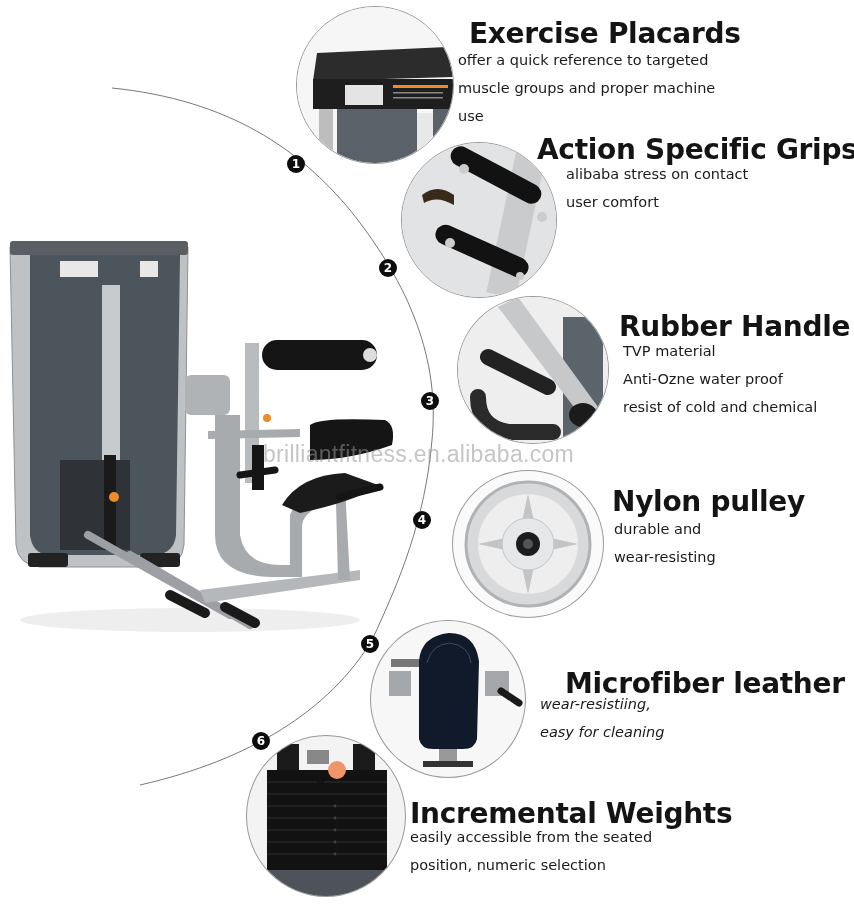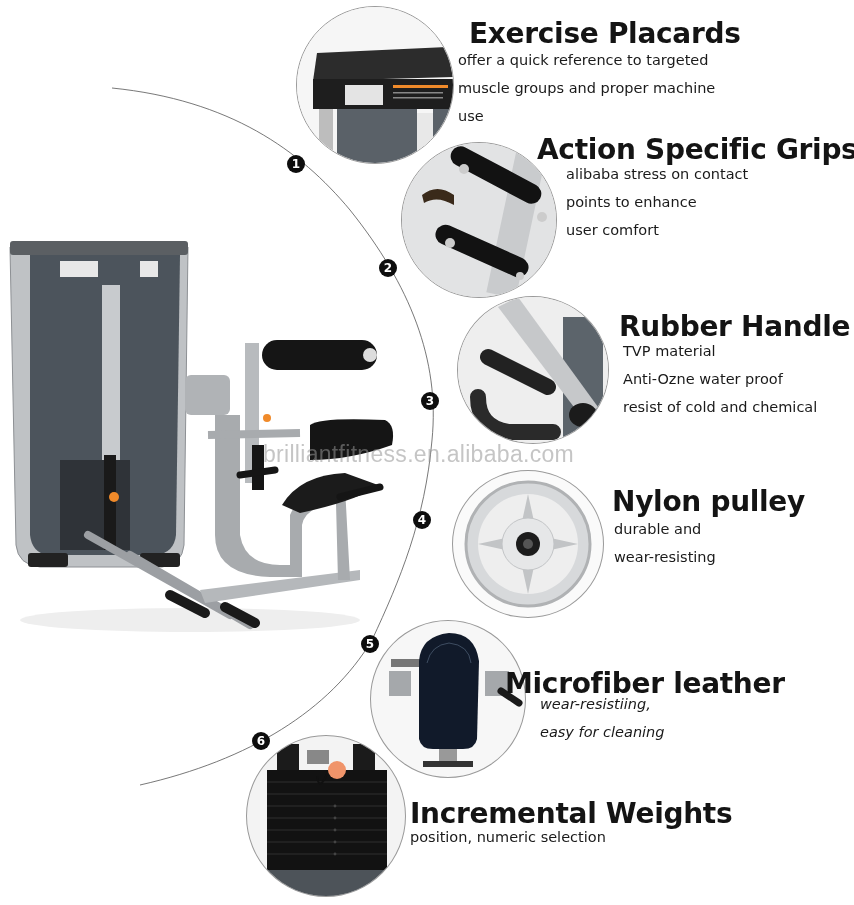--- a/index.html
+++ b/index.html
@@ -95,21 +95,20 @@
     <circle cx="62" cy="26" r="5" fill="#ccc"></circle>
     <circle cx="140" cy="74" r="5" fill="#ccc"></circle>
     <circle cx="48" cy="100" r="5" fill="#ccc"></circle>
     <circle cx="118" cy="133" r="4" fill="#ccc"></circle>
   </svg>
 </div>
 <div class="badge" style="left:379px;top:259px;">2</div>
 <div class="abs title" style="left:537px;top:133px;">Action Specific Grips</div>
 <div class="abs" style="left:566px;top:160px;">
   <div class="line">alibaba stress on contact</div>
-  <div class="line">points to enhance</div>
   <div class="line">user comfort</div>
 </div>
 
 <div class="circle" style="left:457px;top:296px;width:150px;height:146px;">
   <svg width="150" height="146" viewBox="0 0 150 146">
     <rect width="150" height="146" fill="#eeeeee"></rect>
     <rect x="105" y="20" width="40" height="120" fill="#5c646b"></rect>
     <path d="M40 10 L60 0 L140 110 L125 122 Z" fill="#c6c8ca"></path>
     <path d="M30 60 L90 90" stroke="#222" stroke-width="16" stroke-linecap="round"></path>
     <path d="M20 100 Q20 130 50 135 L95 135" stroke="#2a2a2a" stroke-width="16" fill="none" stroke-linecap="round"></path>
@@ -147,21 +146,21 @@
     <rect x="18" y="50" width="22" height="25" fill="#a5a8ab"></rect>
     <rect x="114" y="50" width="24" height="25" fill="#a5a8ab"></rect>
     <path d="M130 70 L148 82" stroke="#1a1a1a" stroke-width="7" stroke-linecap="round"></path>
     <path d="M48 40 Q50 15 78 12 Q104 12 108 40 L106 118 Q104 128 92 128 L62 128 Q50 128 48 118 Z" fill="#111a2a"></path>
     <path d="M56 42 Q60 24 78 22 Q98 24 100 42" fill="none" stroke="#4a5a70" stroke-width="0.8"></path>
     <rect x="68" y="128" width="18" height="14" fill="#999"></rect>
     <rect x="52" y="140" width="50" height="6" fill="#333"></rect>
   </svg>
 </div>
 <div class="badge" style="left:361px;top:635px;">5</div>
-<div class="abs title" style="left:505px;top:667px;">Microfiber leather</div>
+<div class="abs title" style="left:565px;top:667px;">Microfiber leather</div>
 <div class="abs" style="left:540px;top:690px;font-style:italic;">
   <div class="line">wear-resistiing,</div>
   <div class="line">easy for cleaning</div>
 </div>
 
 <div class="circle" style="left:246px;top:735px;width:158px;height:160px;background:#f3f3f3;">
   <svg width="158" height="160" viewBox="0 0 158 160">
     <rect x="30" y="8" width="22" height="30" fill="#1b1b1b"></rect>
     <rect x="106" y="8" width="22" height="30" fill="#1b1b1b"></rect>
     <rect x="60" y="14" width="22" height="14" fill="#888"></rect>
@@ -183,14 +182,15 @@
         <circle cx="88" cy="94" r="1.4"></circle>
         <circle cx="88" cy="106" r="1.4"></circle>
         <circle cx="88" cy="118" r="1.4"></circle>
       </g>
     <rect x="0" y="134" width="158" height="26" fill="#4d5359"></rect>
   </svg>
 </div>
 <div class="badge" style="left:252px;top:732px;">6</div>
 <div class="abs title" style="left:410px;top:797px;">Incremental Weights</div>
 <div class="abs" style="left:410px;top:823px;">
+  <div class="line">easily accessible from the seated</div>
   <div class="line">position, numeric selection</div>
 </div>
 
 </body></html>

